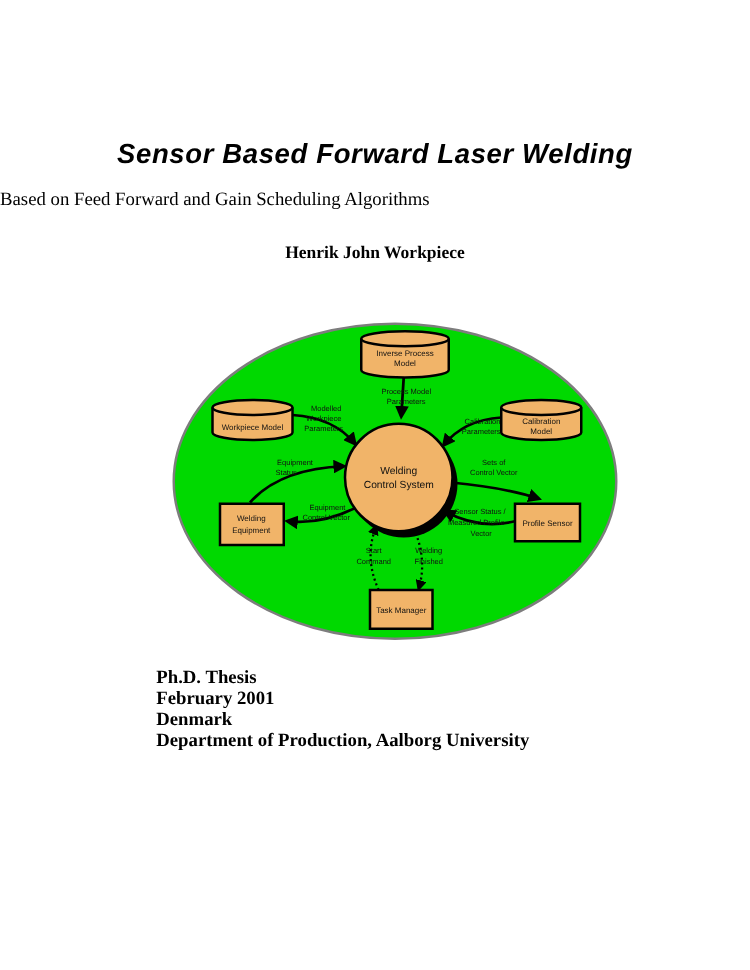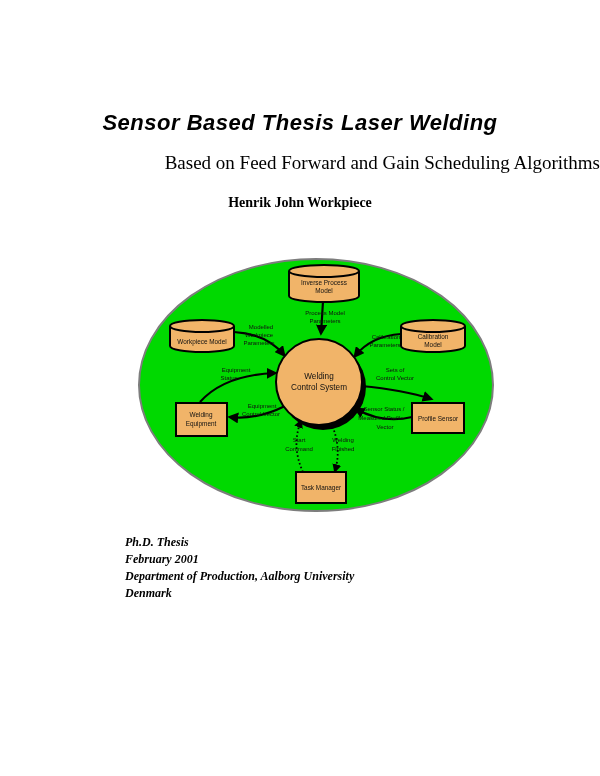--- a/index.html
+++ b/index.html
@@ -6,47 +6,46 @@
   body{
     width:600px;height:776px;background:#ffffff;position:relative;
     overflow:hidden;font-family:"Liberation Serif",serif;color:#000;
   }
   .doc-title{
     position:absolute;top:110px;left:0;width:600px;text-align:center;
     font-family:"Liberation Sans",sans-serif;font-weight:bold;font-style:italic;
     font-size:22px;letter-spacing:0.5px;
   }
   .doc-subtitle{
-    position:absolute;top:152px;left:0;width:600px;text-align:right;
-    font-family:"Liberation Serif",serif;font-size:19px;
+    position:absolute;top:152px;left:0;width:600px;text-align:left;
+    font-family:"Liberation Serif",serif;font-size:15px;
   }
   .doc-author{
     position:absolute;top:195px;left:0;width:600px;text-align:center;
     font-family:"Liberation Serif",serif;font-weight:bold;font-size:14px;
   }
   .diagram-wrap{position:absolute;left:109px;top:250px;width:410px;height:270px;}
   .footer-block{
     position:absolute;left:125px;top:534px;
-    font-family:"Liberation Serif",serif;font-weight:bold;font-size:12px;
+    font-family:"Liberation Serif",serif;font-weight:bold;font-size:15px;
     line-height:17px;
-    font-style:italic;
   }
   
   text{font-family:"Liberation Sans",sans-serif;fill:#111;}
   .lbl{font-size:6px;}
   .node-lbl{font-size:6.4px;}
   .circle-lbl{font-size:8.2px;}
   .shape{stroke:#000;stroke-width:2;}
   .edge{fill:none;stroke:#000;stroke-width:2.2;}
   .edge-dotted{fill:none;stroke:#000;stroke-width:1.8;stroke-dasharray:1.6 2.4;}
 </style>
 </head>
 <body>
 
-<div class="doc-title">Sensor Based Thesis Laser Welding</div>
+<div class="doc-title">Sensor Based Forward Laser Welding</div>
 <div class="doc-subtitle">Based on Feed Forward and Gain Scheduling Algorithms</div>
 <div class="doc-author">Henrik John Workpiece</div>
 
 <div class="diagram-wrap">
 <svg width="410" height="270" viewBox="0 0 410 270" xmlns="http://www.w3.org/2000/svg">
   <defs>
     <marker id="ah" viewBox="0 0 10 10" refX="7.5" refY="5" markerWidth="5" markerHeight="5" orient="auto">
       <path d="M0,0 L10,5 L0,10 z" fill="#000"></path>
     </marker>
   </defs>
@@ -143,15 +142,15 @@
   <g>
     <text class="lbl" text-anchor="middle" x="234" y="192">Welding</text>
     <text class="lbl" text-anchor="middle" x="234" y="201">Finished</text>
   </g>
 </svg>
 </div>
 
 <div class="footer-block">
   <div>Ph.D. Thesis</div>
   <div>February 2001</div>
+  <div>Denmark</div>
   <div>Department of Production, Aalborg University</div>
-  <div>Denmark</div>
 </div>
 
 </body></html>

